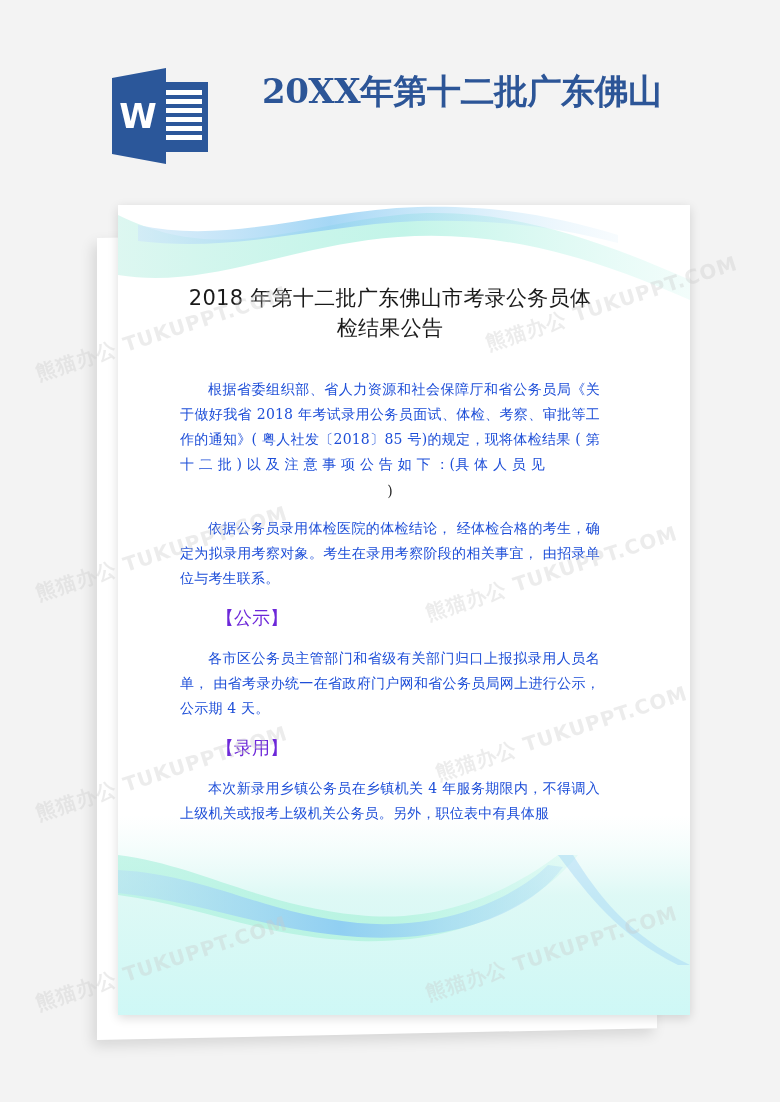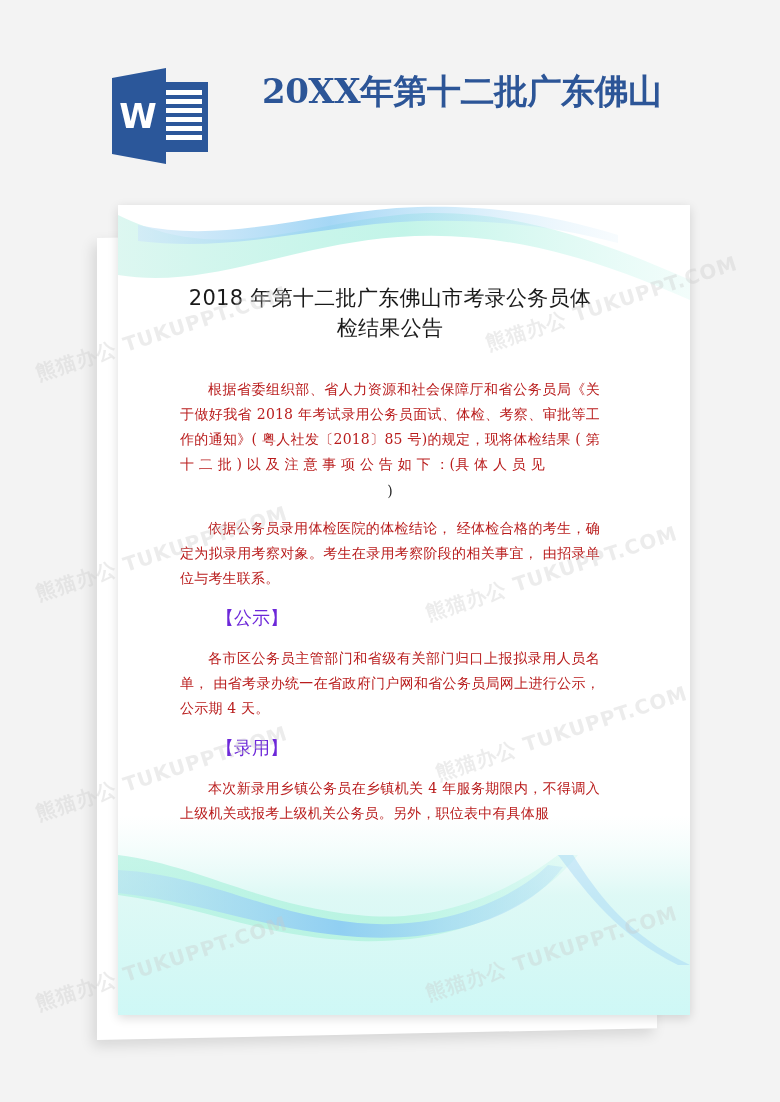--- a/index.html
+++ b/index.html
@@ -81,21 +81,21 @@
       text-align: center;
       color: #1a1a1a;
       margin: 12px 0 34px 0;
       font-weight: normal;
       letter-spacing: 0.3px;
     }
     .para {
       font-family: "DejaVu Serif", "Liberation Serif", serif;
       font-size: 14px;
       line-height: 25px;
-      color: #b91c1c;
+      color: #1d4ed8;
       text-indent: 2em;
       text-align: justify;
       margin: 0 0 12px 0;
       letter-spacing: 0.2px;
     }
     .para.p1 { margin-bottom: 14px; }
     .para-end {
       text-align: center;
       text-indent: 0;
       margin-top: -12px;

